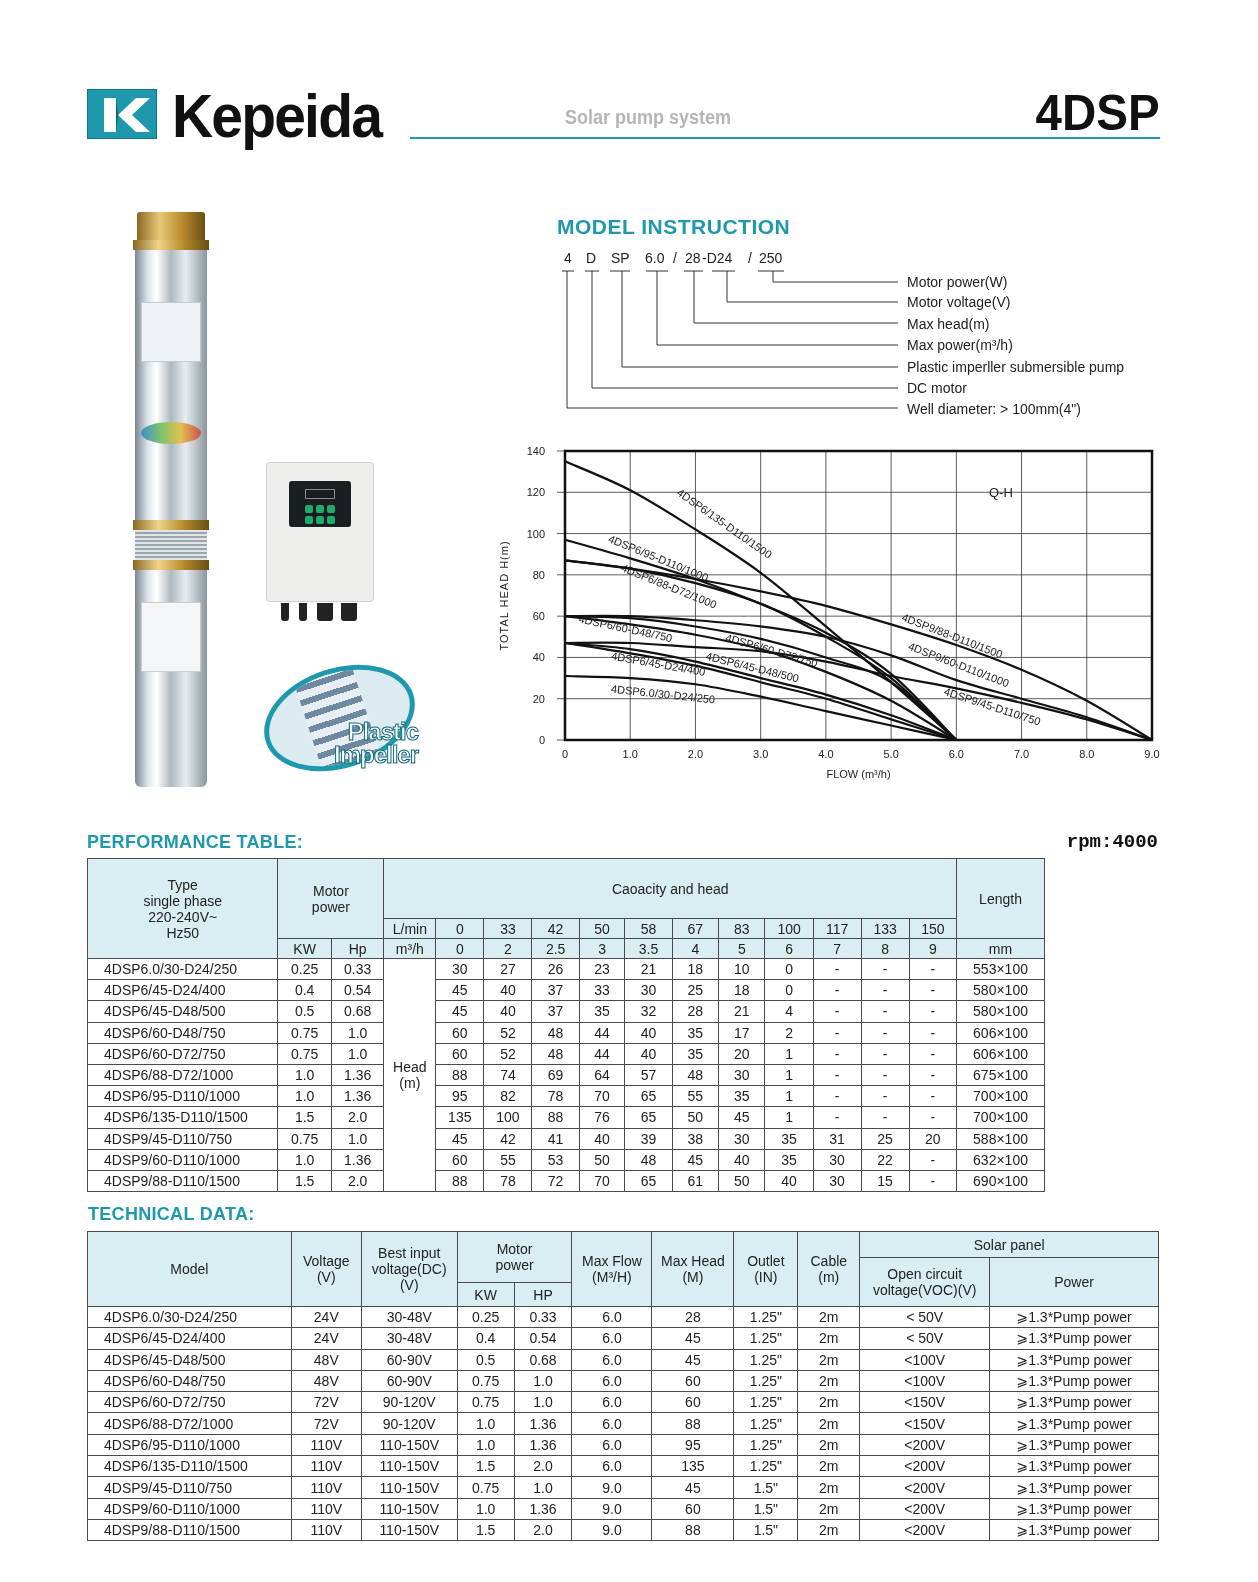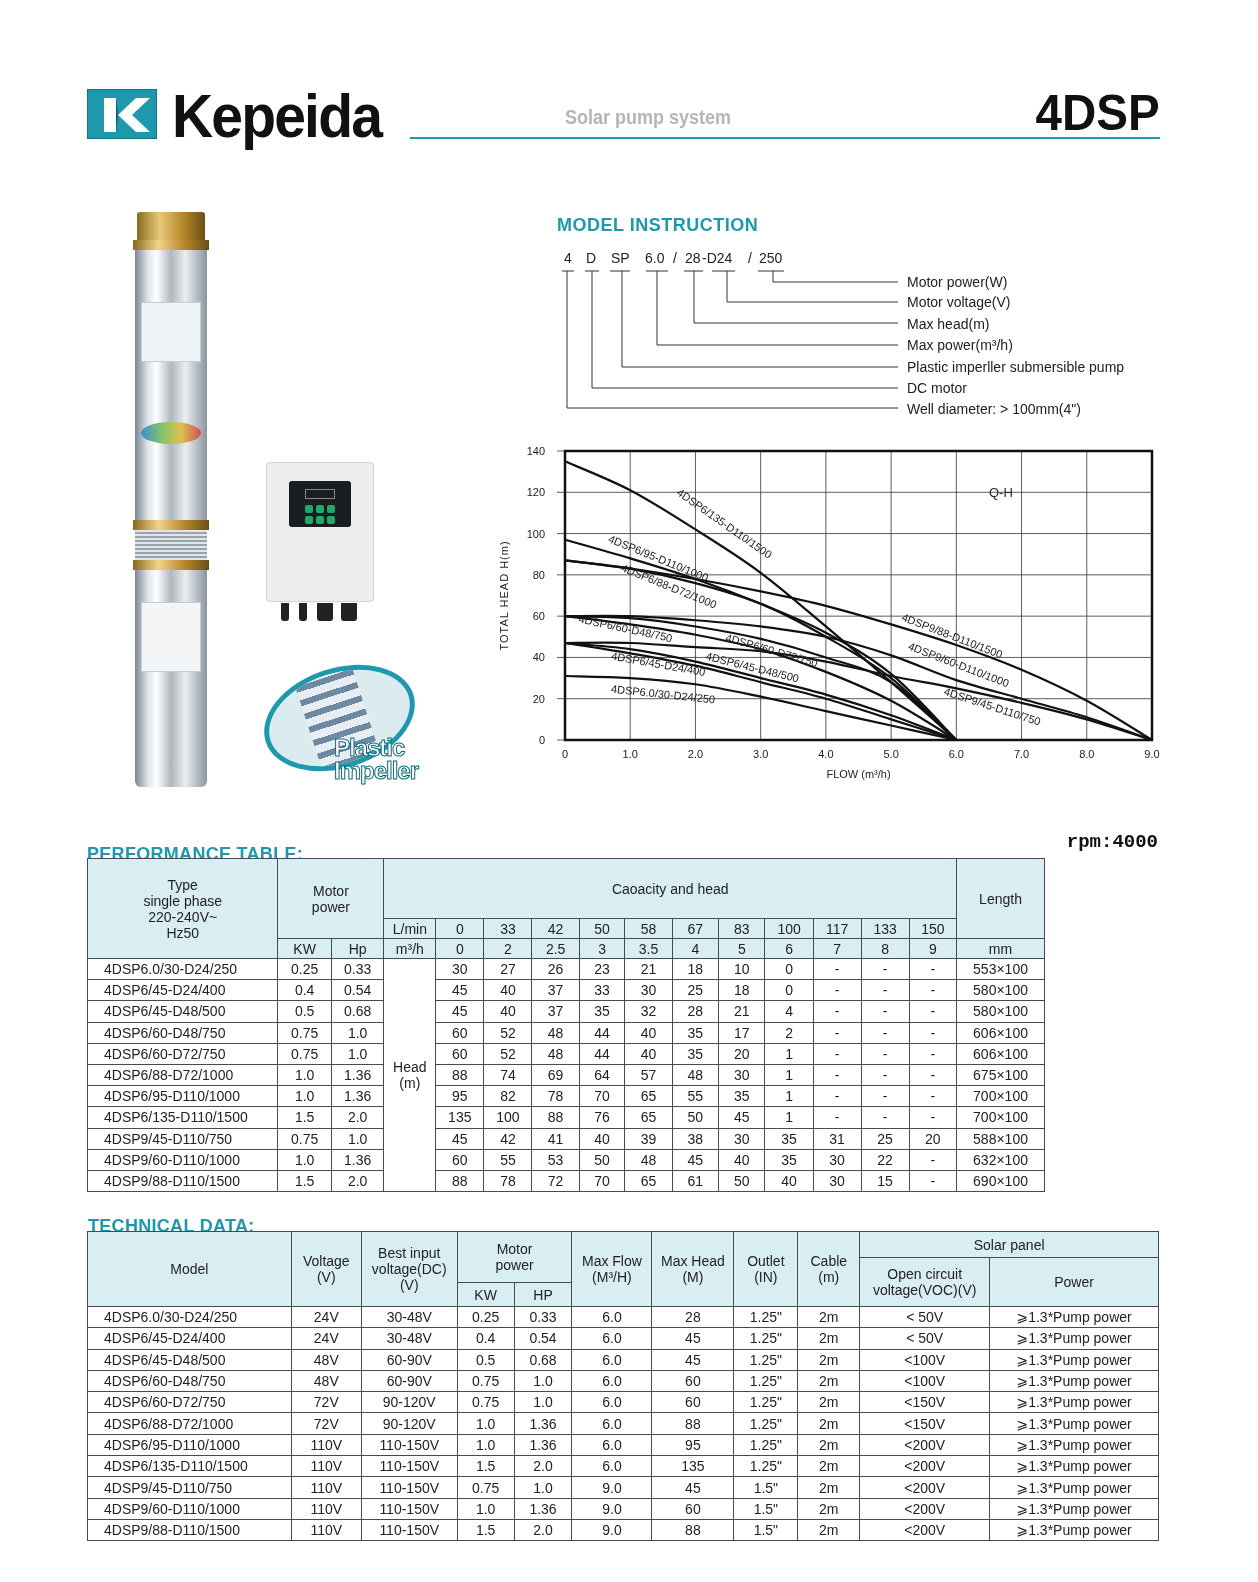--- a/index.html
+++ b/index.html
@@ -24,35 +24,35 @@
   .pump .sticker { position: absolute; left: 6px; top: 210px; width: 60px; height: 22px; border-radius: 50%; background: linear-gradient(90deg,#3a8fd0,#7fc36b,#e0c050,#d05050); }
 
   .controller { position: absolute; left: 266px; top: 462px; width: 108px; height: 140px; background: #eeeeec; border: 1px solid #cfcfcb; border-radius: 4px; }
   .controller .panel { position: absolute; left: 22px; top: 18px; width: 62px; height: 46px; background: #1b1e20; border-radius: 3px; }
   .controller .panel .screen { position: absolute; left: 16px; top: 8px; width: 30px; height: 10px; border: 1px solid #888; }
   .controller .panel .btn { position: absolute; width: 8px; height: 8px; border-radius: 2px; background: #1faa6a; }
   .controller .gland { position: absolute; top: 140px; width: 12px; height: 18px; background: #222; border-radius: 0 0 3px 3px; }
 
   .impeller { position: absolute; left: 262px; top: 668px; width: 155px; height: 100px; border: 5px solid #1e98ad; border-radius: 50%; background: #dcebf0; transform: rotate(-18deg); overflow: hidden; }
   .impeller .stack { position: absolute; left: 40px; top: -10px; width: 60px; height: 130px; background: repeating-linear-gradient(0deg,#6f8aa0 0 6px,#e6eef3 6px 14px); }
-  .impeller-label { position: absolute; left: 334px; top: 736px; font-size: 24px; font-weight: bold; color: #1e98ad; line-height: 23px; -webkit-text-stroke: 1px #0e6a7a; letter-spacing: -1px; }
+  .impeller-label { position: absolute; left: 334px; top: 720px; font-size: 24px; font-weight: bold; color: #1e98ad; line-height: 23px; text-align: right; -webkit-text-stroke: 1px #0e6a7a; letter-spacing: -1px; }
   .impeller-label span { display: block; color: #ffffff; }
 
   
-  .mi-title { position: absolute; left: 557px; top: 215px; font-size: 18px; font-weight: bold; color: #1e98ad; letter-spacing: 0.5px; }
+  .mi-title { position: absolute; left: 557px; top: 215px; font-size: 21px; font-weight: bold; color: #1e98ad; letter-spacing: 0.5px; }
   .mi-code { position: absolute; top: 250px; font-size: 14px; color: #222; }
   .mi-desc { position: absolute; left: 907px; font-size: 14px; color: #222; }
   .mi-svg { position: absolute; left: 560px; top: 265px; }
 
   
   .chart-wrap { position: absolute; left: 490px; top: 440px; width: 680px; height: 350px; }
   .chart-wrap svg text { font-family: "Liberation Sans", sans-serif; }
 
   
-  .section-title { position: absolute; font-size: 18px; font-weight: bold; color: #1e98ad; letter-spacing: 0.3px; margin-top: 12px; }
+  .section-title { position: absolute; font-size: 18px; font-weight: bold; color: #1e98ad; letter-spacing: 0.3px; }
   .rpm { position: absolute; right: 100px; top: 831px; font-size: 19px; font-weight: bold; color: #111; font-family: "Liberation Mono", monospace; }
 
   
   table { border-collapse: collapse; position: absolute; font-size: 14px; color: #222; }
   td, th { border: 1px solid #4a4a4a; text-align: center; font-weight: normal; padding: 0; white-space: nowrap; }
   th { background: #d9eef3; line-height: 16px; }
   .perf { left: 87px; top: 858px; width: 958px; }
   .perf td { height: 21.2px; }
   .perf td.type { text-align: left; padding-left: 16px; }
   .perf td.headcol { background: #fff; line-height: 16px; }

